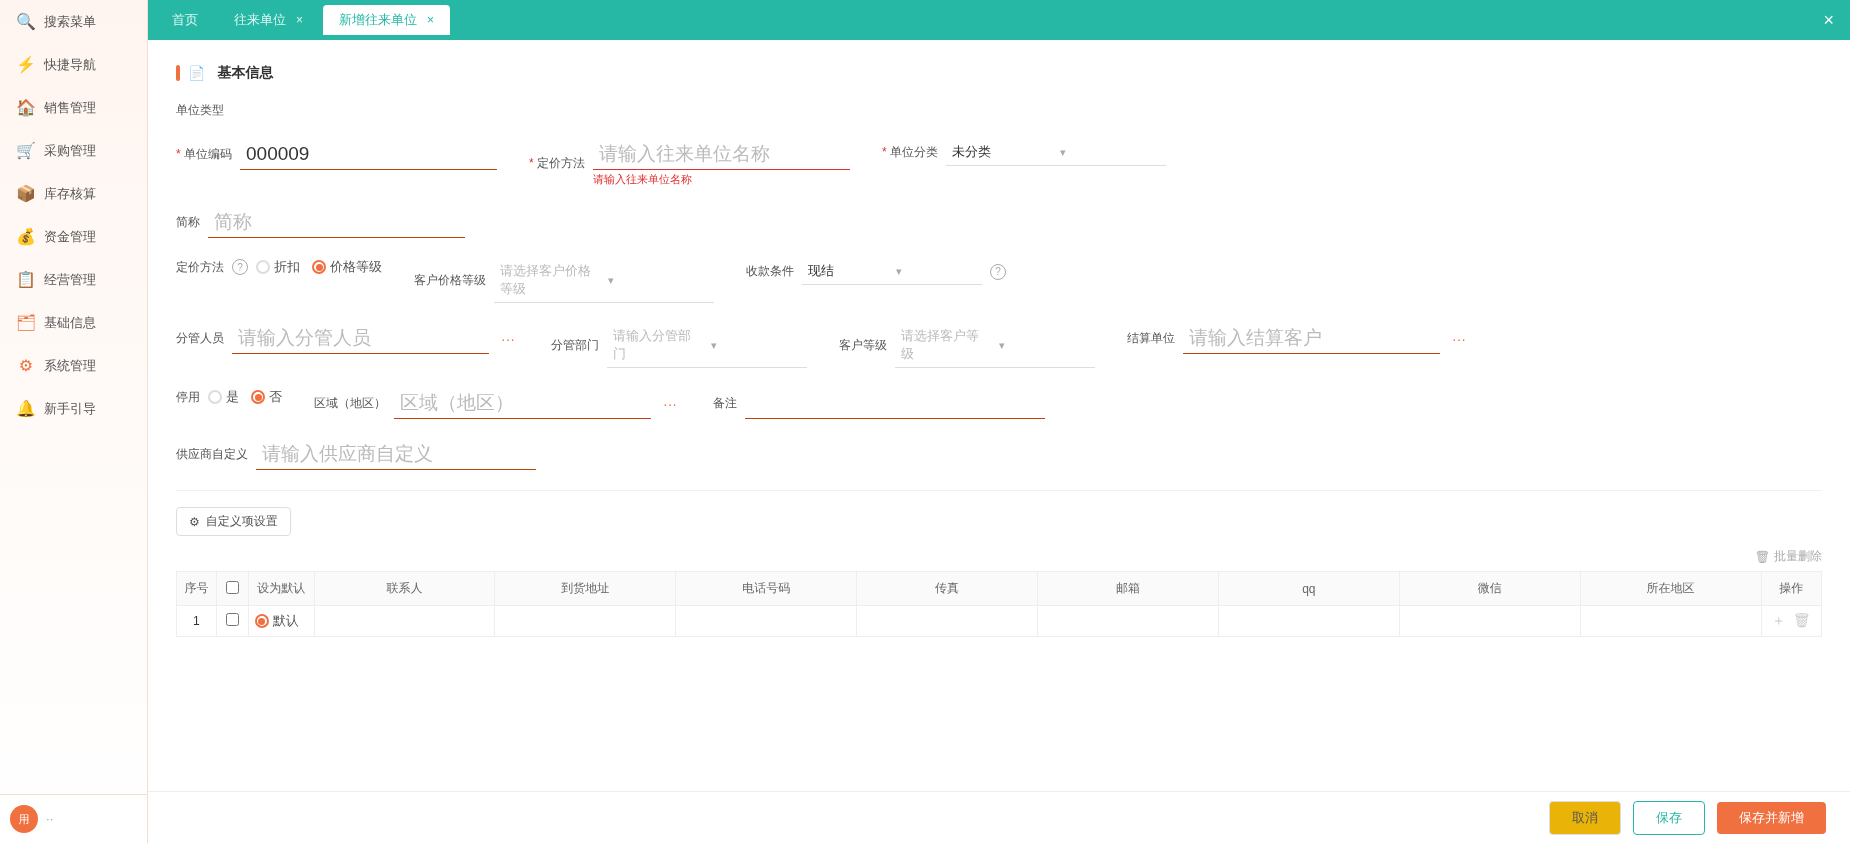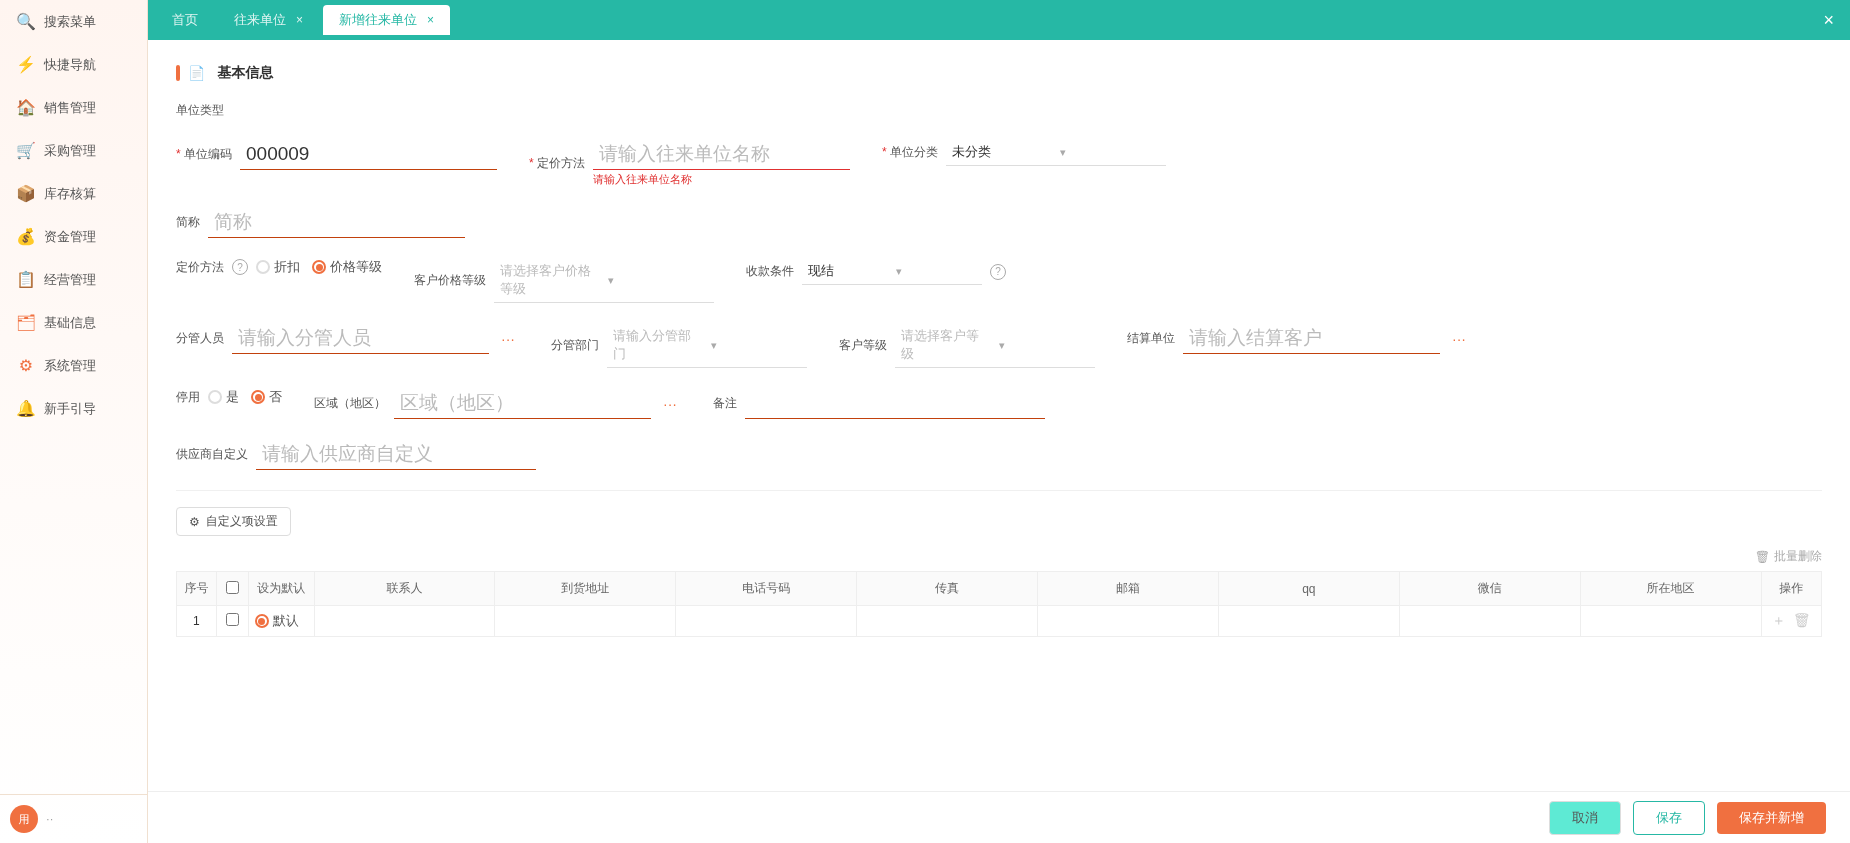--- a/index.html
+++ b/index.html
@@ -223,21 +223,21 @@
       display: flex;
       align-items: center;
       justify-content: flex-end;
       padding: 0 24px;
       gap: 12px;
       flex-shrink: 0;
     }
     .btn-cancel {
       padding: 7px 22px;
       border: 1px solid #ddd;
-      background: #5eead4;
+      background: #eab308;
       color: #555;
       border-radius: 4px;
       cursor: pointer;
       font-size: 13px;
     }
     .btn-save {
       padding: 7px 22px;
       border: 1px solid #26b8a5;
       background: #fff;
       color: #26b8a5;

